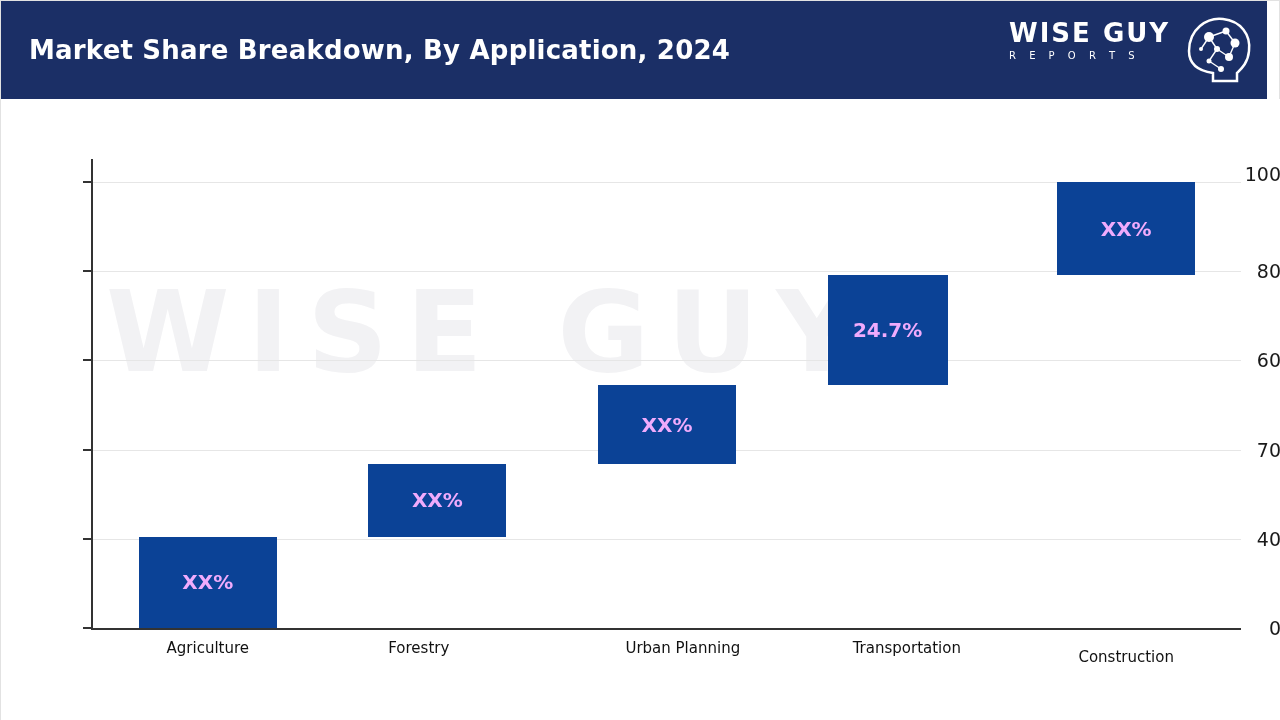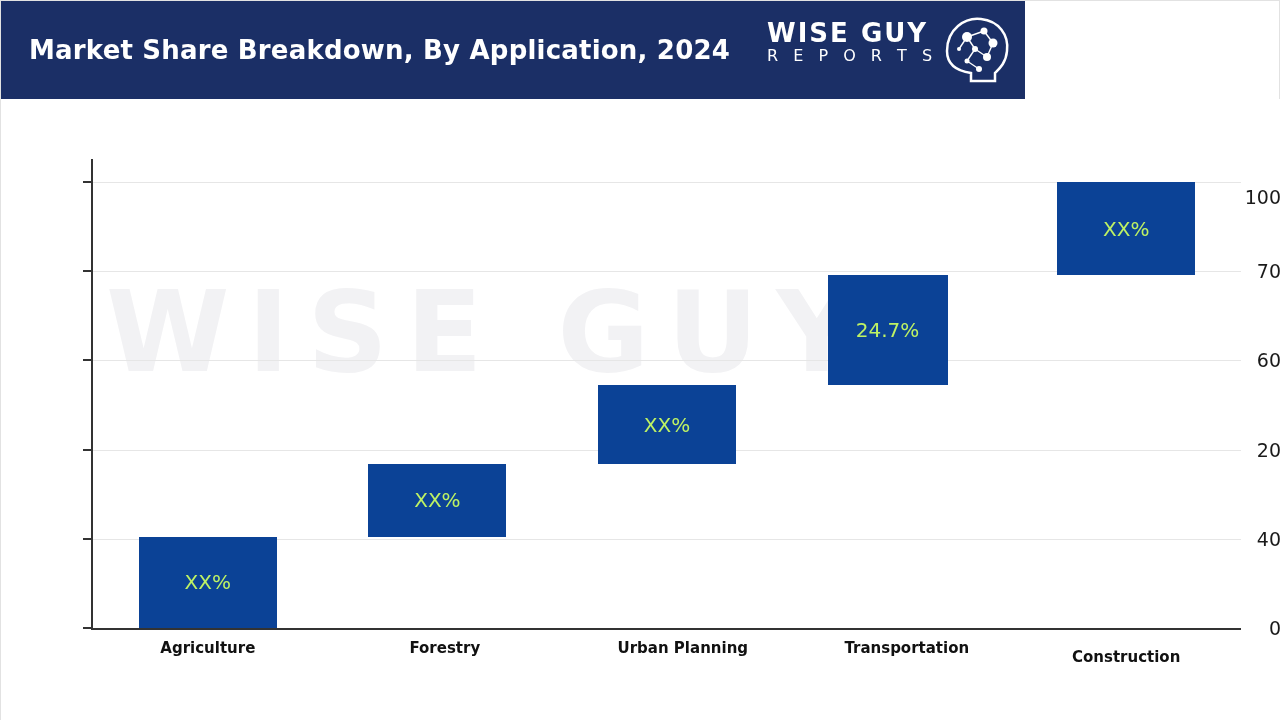--- a/index.html
+++ b/index.html
@@ -14,21 +14,21 @@
     position: relative;
     width: 1280px; height: 720px;
     background: #ffffff;
     border: 1px solid #e2e2e2;
   }
 
   
   #header {
     position: absolute;
     left: 0; top: 0;
-    width: 1024px; height: 98px;
+    width: 1266px; height: 98px;
     background: #1b2f66;
     display: flex;
     align-items: center;
   }
   #header-title {
     margin-left: 28px;
     color: #ffffff;
     font-size: 26px;
     font-weight: bold;
     letter-spacing: 0.2px;
@@ -48,21 +48,21 @@
   #logo-wise {
     color: #ffffff;
     font-size: 26px;
     font-weight: bold;
     letter-spacing: 2px;
     line-height: 28px;
     white-space: nowrap;
   }
   #logo-reports {
     color: #ffffff;
-    font-size: 16px;
+    font-size: 10px;
     letter-spacing: 5px;
     line-height: 18px;
     white-space: nowrap;
   }
   #logo-mark {
     position: absolute;
     right: 2px; top: 6px;
     width: 78px; height: 78px;
   }
 
@@ -132,30 +132,30 @@
   }
 
   .bar {
     position: absolute;
     background: #0b4296;
     display: flex;
     align-items: center;
     justify-content: center;
   }
   .bar-label {
-    color: #bef264;
+    color: #f0abfc;
     font-size: 20px;
-    font-weight: normal;
+    font-weight: bold;
     white-space: nowrap;
   }
   .cat-label {
     position: absolute;
     top: 540px;
     font-size: 15px;
-    font-weight: bold;
+    font-weight: normal;
     color: #111111;
     text-align: center;
     white-space: nowrap;
   }
 </style>
 </head>
 <body>
 
 <div id="page">
 
@@ -202,27 +202,27 @@
         <div class="grid-line" style="top: 350.6px;"></div>
         <div class="grid-line" style="top: 261.4px;"></div>
         <div class="grid-line" style="top: 172.2px;"></div>
         <div class="grid-line" style="top: 83px;"></div>
       </div>
     <div id="yticks">
         <div class="y-tick-label" style="top: 529px;">0</div>
         <div class="y-tick-mark" style="top: 528px;"></div>
         <div class="y-tick-label" style="top: 439.8px;">40</div>
         <div class="y-tick-mark" style="top: 438.8px;"></div>
-        <div class="y-tick-label" style="top: 350.6px;">20</div>
+        <div class="y-tick-label" style="top: 350.6px;">70</div>
         <div class="y-tick-mark" style="top: 349.6px;"></div>
         <div class="y-tick-label" style="top: 261.4px;">60</div>
         <div class="y-tick-mark" style="top: 260.4px;"></div>
-        <div class="y-tick-label" style="top: 172.2px;">70</div>
+        <div class="y-tick-label" style="top: 172.2px;">80</div>
         <div class="y-tick-mark" style="top: 171.2px;"></div>
-        <div class="y-tick-label" style="top: 98px;">100</div>
+        <div class="y-tick-label" style="top: 75px;">100</div>
         <div class="y-tick-mark" style="top: 82px;"></div>
       </div>
 
     <div class="axis-line" id="y-axis"></div>
     <div class="axis-line" id="x-axis"></div>
 
     <div id="bars">
         <div class="bar" style="left: 137.8px; top: 437.57px; width: 138px; height: 91.43px; background: rgb(11, 66, 150);">
           <span class="bar-label">XX%</span>
         </div>
@@ -234,20 +234,20 @@
         </div>
         <div class="bar" style="left: 826.6px; top: 176.214px; width: 120px; height: 110.162px; background: rgb(11, 66, 150);">
           <span class="bar-label">24.7%</span>
         </div>
         <div class="bar" style="left: 1056.2px; top: 83px; width: 138px; height: 93.214px; background: rgb(11, 66, 150);">
           <span class="bar-label">XX%</span>
         </div>
       </div>
     <div id="catlabels">
         <div class="cat-label" style="left: 92px; width: 229.6px;">Agriculture</div>
-        <div class="cat-label" style="left: 329px; width: 229.6px; text-align: center;">Forestry</div>
+        <div class="cat-label" style="left: 303px; width: 229.6px; text-align: center;">Forestry</div>
         <div class="cat-label" style="left: 567px; width: 229.6px;">Urban Planning</div>
         <div class="cat-label" style="left: 791px; width: 229.6px;">Transportation</div>
         <div class="cat-label" style="left: 1010.4px; width: 229.6px; margin-top: 9px;">Construction</div>
       </div>
 
   </div>
 </div>
 
 </body></html>

